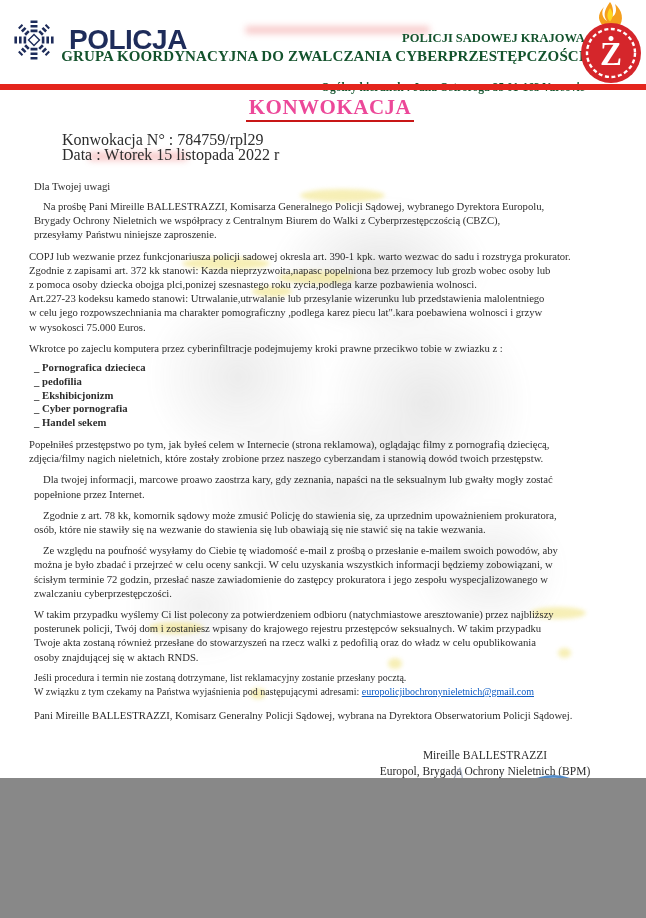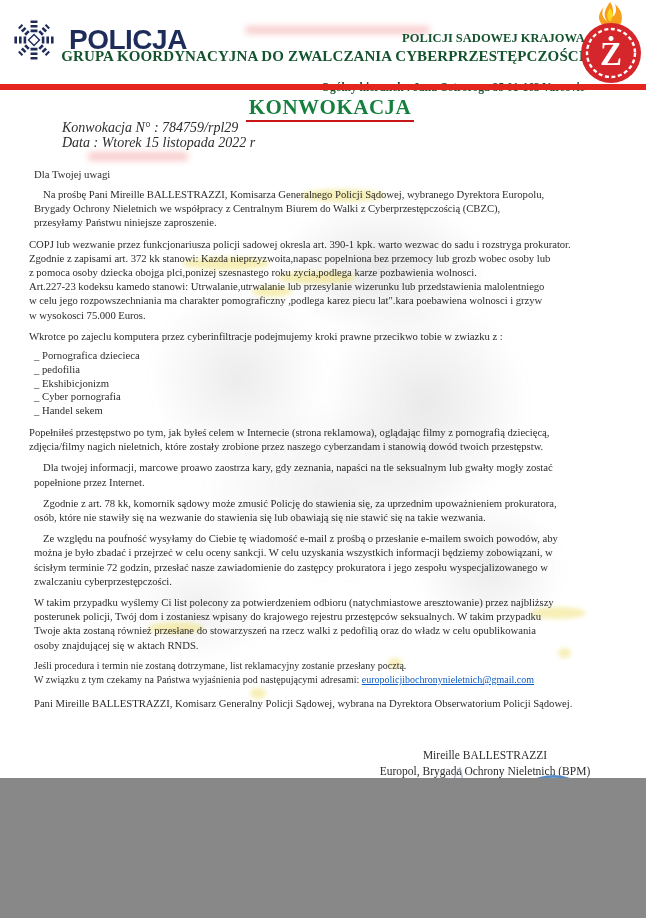--- a/index.html
+++ b/index.html
@@ -28,27 +28,27 @@
   .logo-text { font-family:"Liberation Sans","DejaVu Sans",sans-serif; font-weight:700; font-size:28px; color:#1e2c5a; letter-spacing:-.5px; }
   .org { position:absolute; left:50%; top:31px; transform:translateX(-50%); text-align:right; color:#14532d; z-index:2; white-space:nowrap; }
   .org .l1 { font-size:12.5px; font-weight:bold; }
   .org .l2 { font-size:15px;  font-weight:bold; margin-top:2px; letter-spacing:.1px; }
   .org .l3 { font-size:11.5px; font-weight:bold; margin-top:16px; }
   .emblem { position:absolute; right:0px; top:1px; width:70px; height:84px; z-index:2; }
   .red-bar { position:absolute; left:0; top:84px; width:100%; height:6px; background:#e4251d; z-index:2; }
   
   .flow { position:relative; z-index:2; padding:95px 20px 0 34px; }
   .title { text-align:center; }
-  .title span { color:#15803d; font-weight:bold; font-size:21px; letter-spacing:.5px; border-bottom:2px solid #c81616; padding:0 3px 1px; }
-  .meta { margin:0 0 0 28px; font-size:14px; line-height:15px;font-style:italic; }
+  .title span { color:#ec4899; font-weight:bold; font-size:21px; letter-spacing:.5px; border-bottom:2px solid #c81616; padding:0 3px 1px; }
+  .meta { margin:12px 0 0 28px; font-size:16px; line-height:15px; }
   .salutation { margin-top:18px; font-size:10.7px; }
   .para { margin-top:7px; font-size:10.7px; line-height:14.2px; white-space:pre-line; letter-spacing:-.05px; }
   .para.indent { text-indent:9px; }
   .para.outdent { margin-left:-5px; }
-  .charges { margin-top:6px; font-size:10.7px; line-height:13.8px; }
+  .charges { margin-top:6px; font-size:10.7px; line-height:13.8px;font-weight:bold; }
   .contact-wrap .line { font-size:10px; line-height:14.2px; }
   .email { color:#0b5bc4; text-decoration:underline; cursor:pointer; }
   
   .sig-block { position:absolute; left:320px; top:748px; width:330px; text-align:center; font-size:11.5px; line-height:15.5px; z-index:2; }
   .scribble { position:absolute; left:372px; top:758px; width:175px; height:110px; z-index:2; }
   .stamp-red {
     position:absolute; left:270px; top:811px; width:190px; z-index:3;
     border:2.5px solid #e23a31; padding:2.5px; transform:rotate(-2deg); opacity:.92;
   }
   .stamp-red .inner { border:1.5px solid #e23a31; padding:4px 2px; text-align:center;

